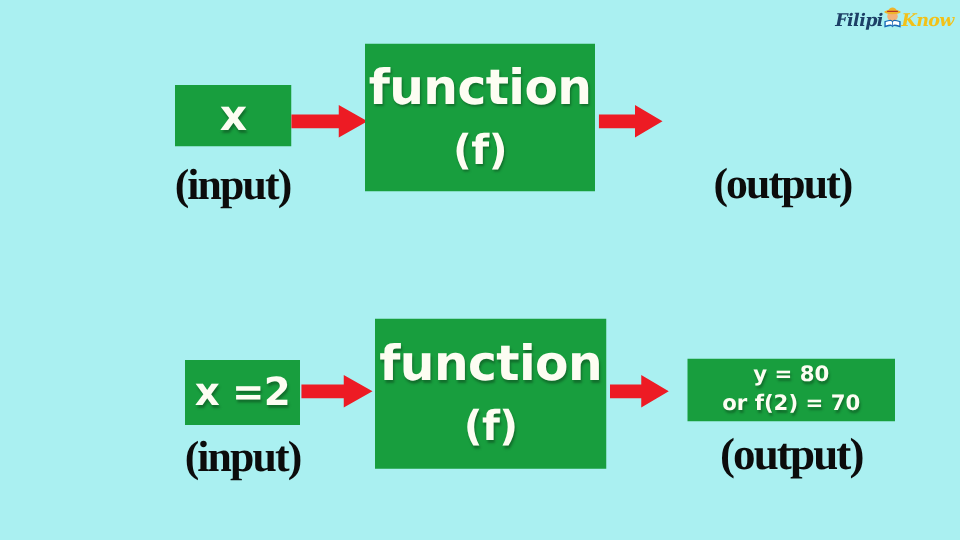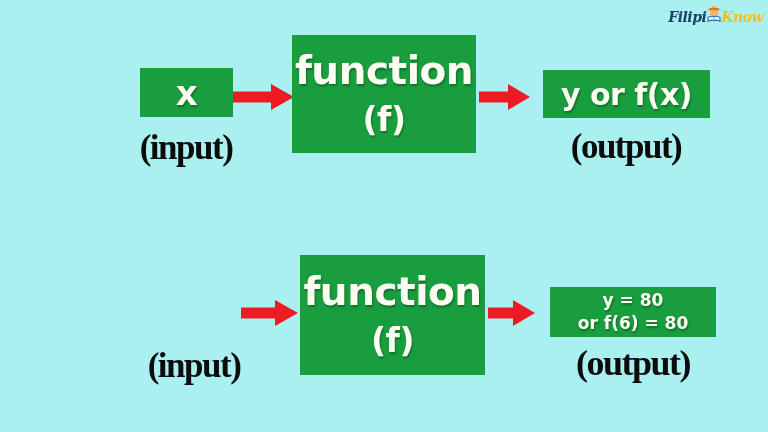--- a/index.html
+++ b/index.html
@@ -105,26 +105,26 @@
     <div class="fn-line1">function</div>
     <div class="fn-line2">(f)</div>
   </div>
 
   <div class="arrow" style="left:479px; top:83px; width:52px; height:28px;">
     <svg viewBox="0 0 52 28">
         <polygon points="0,8.5 29,8.5 29,1 51,14 29,27 29,19.5 0,19.5" fill="currentColor"></polygon>
       </svg>
   </div>
 
-  <div class="gbox" style="left:543px; top:70px; width:167px; height:48px; font-size:30px;">
-    <span>y or f(x)</span>
-  </div>
 
   <div class="caption" style="left:540px; top:127px; width:172px; font-size:35px;">(output)</div>
 
+  <div class="gbox" style="left:148px; top:288px; width:92px; height:52px; font-size:31px;">
+    <span>x =2</span>
+  </div>
 
   <div class="caption" style="left:114px; top:346px; width:160px; font-size:35px;">(input)</div>
 
   <div class="arrow" style="left:241px; top:299px; width:58px; height:28px;">
     <svg viewBox="0 0 58 28">
         <polygon points="0,8.5 34,8.5 34,1 57,14 34,27 34,19.5 0,19.5" fill="currentColor"></polygon>
       </svg>
   </div>
 
   <div class="gbox" style="left:300px; top:255px; width:185px; height:120px;">
@@ -133,18 +133,18 @@
   </div>
 
   <div class="arrow" style="left:488px; top:299px; width:48px; height:28px;">
     <svg viewBox="0 0 48 28">
         <polygon points="0,8.5 25,8.5 25,1 47,14 25,27 25,19.5 0,19.5" fill="currentColor"></polygon>
       </svg>
   </div>
 
   <div class="gbox" style="left:550px; top:287px; width:166px; height:50px; font-size:17px; line-height:1.35; letter-spacing:0;">
     <div>y = 80</div>
-    <div>or f(6) = 80</div>
+    <div>or f(2) = 70</div>
   </div>
 
   <div class="caption" style="left:547px; top:342px; width:172px; font-size:36px;">(output)</div>
 
 </div>
 
 </body></html>

